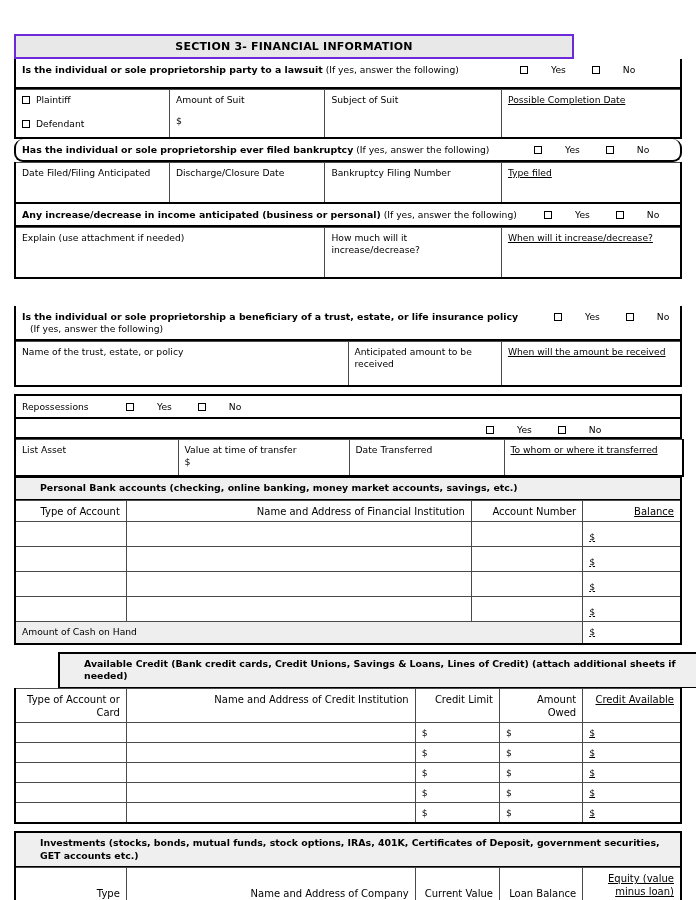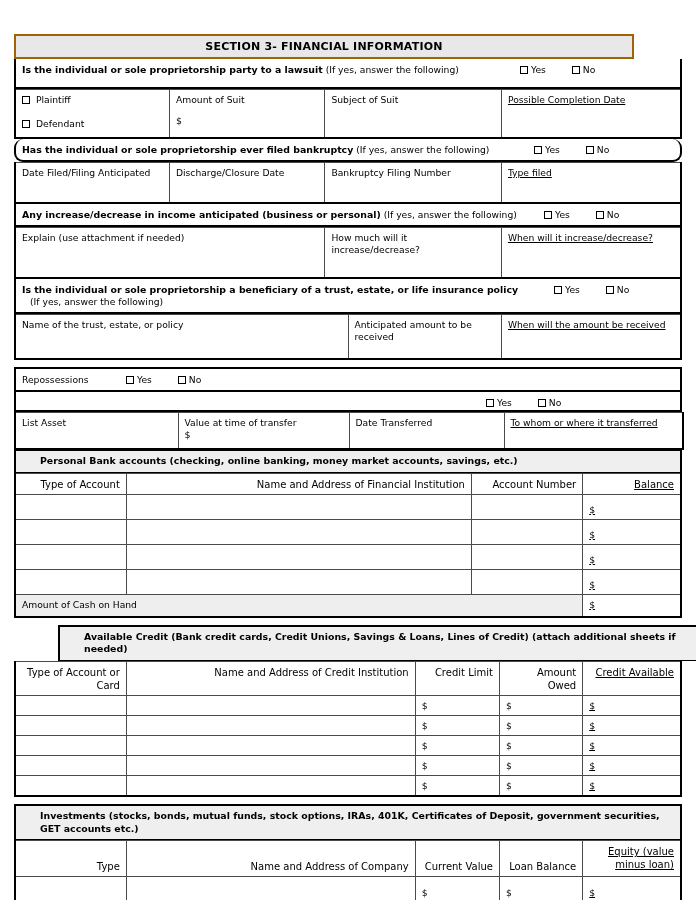--- a/index.html
+++ b/index.html
@@ -18,28 +18,28 @@
     position: relative;
     width: 696px;
     height: 900px;
     box-sizing: border-box;
     padding: 34px 14px 0 14px;
   }
 
   
   .section-title {
     background: #e8e8e8;
-    border: 2px solid #a16207;
+    border: 2px solid #6d28d9;
     box-sizing: border-box;
     text-align: center;
     font-weight: bold;
     font-size: 11px;
     letter-spacing: 0.2px;
     padding: 4px 0 4px 0;
-    width: 620px;
+    width: 560px;
   }
 
   
   .qrow {
     border: 2px solid #000;
     border-top: none;
     box-sizing: border-box;
     width: 668px;
     position: relative;
     font-size: 9.2px;
@@ -49,21 +49,21 @@
   .qrow .q-strong { font-weight: bold; font-size: 9.4px; }
   .qrow .q-light  { font-weight: normal; }
   .qrow .q-sub { display:block; padding-left: 8px; margin-top: 1px; }
 
   .yn {
     position: absolute;
     top: 5px;
     display: flex;
     gap: 26px;
   }
-  .ynbox { display: inline-flex; align-items: center; gap: 3px; font-size: 9.2px; }
+  .ynbox { display: inline-flex; align-items: center; gap: 23px; font-size: 9.2px; }
   .cbx {
     display: inline-block;
     width: 8px;
     height: 8px;
     border: 1.3px solid #000;
     box-sizing: border-box;
     background: #fff;
   }
 
   
@@ -230,21 +230,21 @@
       <td>
         <div>How much will it increase/decrease?</div>
       </td>
       <td class="nb-r">
         <div>When will it increase/decrease?</div>
       </td>
     </tr>
   </tbody>
     </table>
 
-  <div class="qrow" style="border-top:none;min-height:26px;">
+  <div class="qrow" style="border-top:none;min-height:26px;margin-top:27px;">
     <span class="q-strong">Is the individual or sole proprietorship a beneficiary of a trust, estate, or life insurance policy</span>
     <span class="q-sub">(If yes, answer the following)</span>
     <span class="yn" style="left:538px;">
       <span class="ynbox">
         <span class="cbx"></span>
         <span>Yes</span>
       </span>
       <span class="ynbox">
         <span class="cbx"></span>
         <span>No</span>

